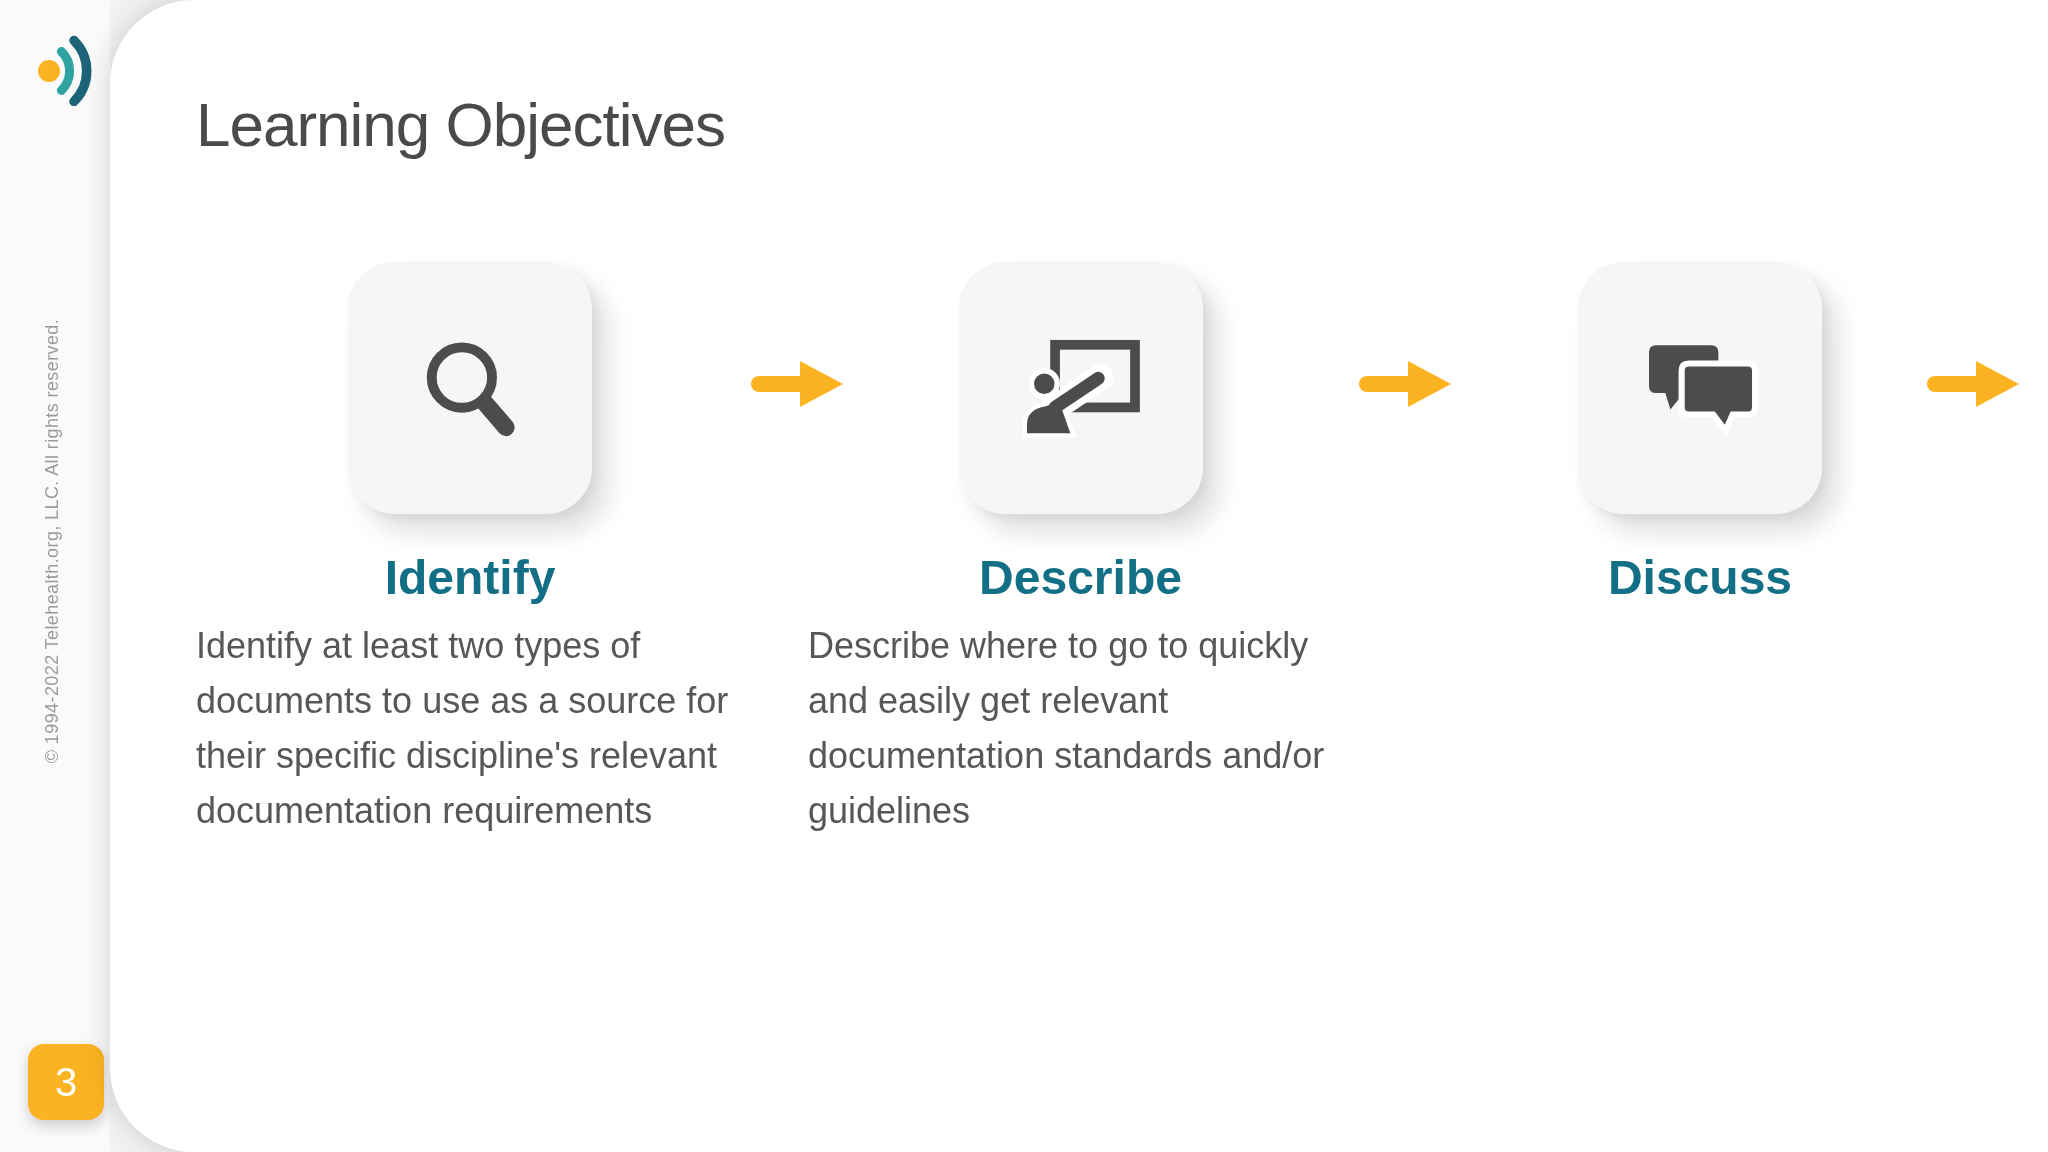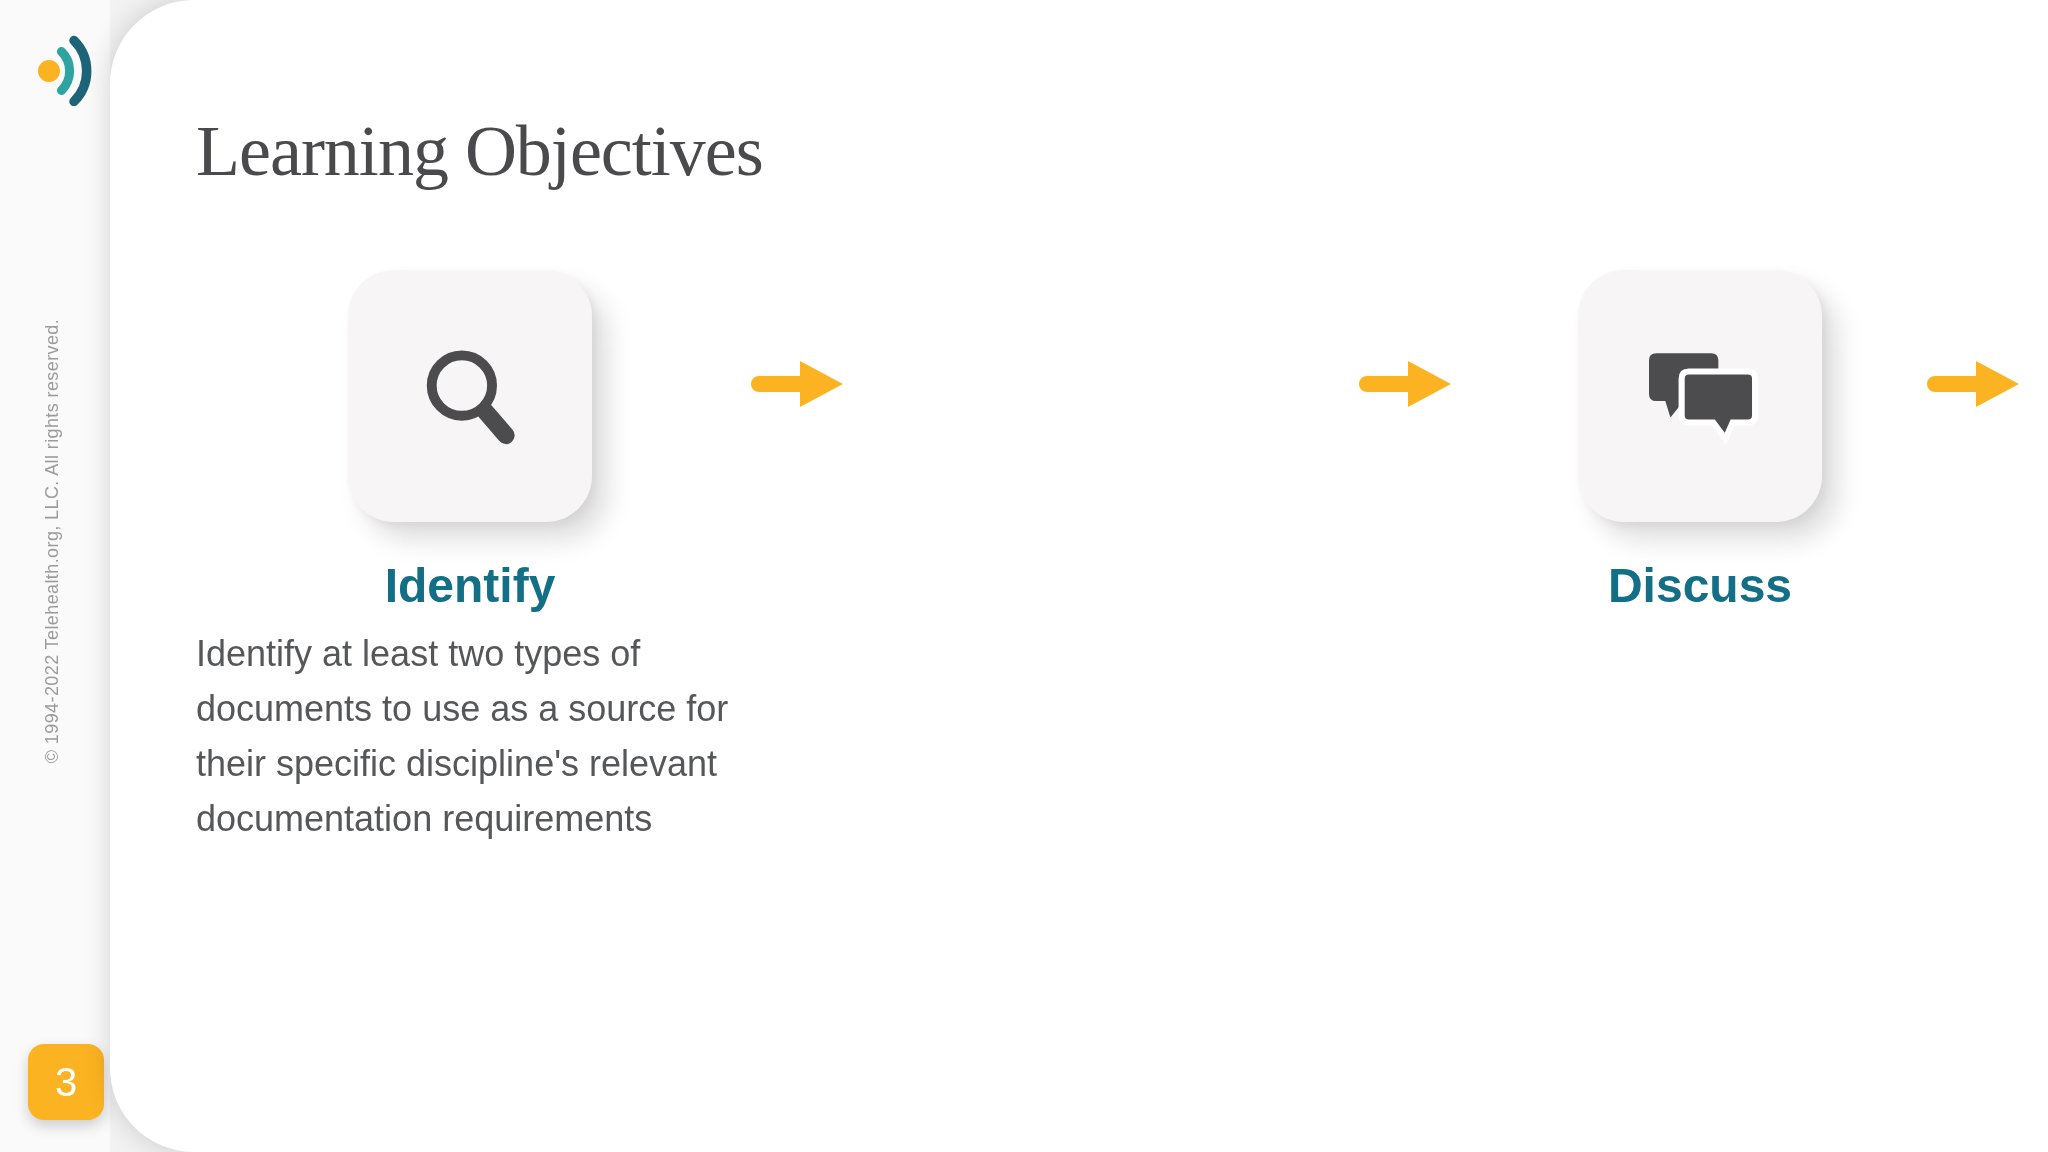--- a/index.html
+++ b/index.html
@@ -28,25 +28,25 @@
   }
 
   
   .panel{
     position:absolute;left:110px;top:0;width:2100px;height:1152px;
     background:#ffffff;border-radius:84px 0 0 84px;
     box-shadow:0 0 28px rgba(0,0,0,.16);
   }
 
   .title{
-    position:absolute;left:196px;top:58px;
-    font-size:72px;line-height:1.25;font-weight:400;color:#4a4a4c;letter-spacing:-1px;font-family:Liberation Serif, serif;
+    position:absolute;left:196px;top:44px;
+    font-size:62px;line-height:1.25;font-weight:400;color:#4a4a4c;letter-spacing:-1px;
   }
 
-  .col{position:absolute;top:12px;height:1003px;}
+  .col{position:absolute;top:4px;height:1003px;}
   .col1{left:196px;width:548px;}
   .col2{left:808px;width:545px;}
   .col3{left:1424px;width:552px;}
 
   .icon-card{
     position:absolute;top:258px;left:50%;margin-left:-122px;
     width:244px;height:252px;background:#f7f5f6;border-radius:46px;
     box-shadow:16px 18px 26px rgba(0,0,0,.13),4px 4px 10px rgba(0,0,0,.05);
     display:flex;align-items:center;justify-content:center;
   }
@@ -95,20 +95,33 @@
     </div>
     <div class="col-heading">Identify</div>
     <div class="col-body">Identify at least two types of documents to use as a source for their specific discipline's relevant documentation requirements</div>
   </div>
 
   <svg class="arrow arrow1" viewBox="0 0 100 56" aria-hidden="true">
     <line x1="9" y1="28" x2="54" y2="28" stroke="#fbb321" stroke-width="16" stroke-linecap="round"></line>
     <polygon points="50,5 93,28 50,51" fill="#fbb321"></polygon>
   </svg>
 
+  <div class="col col2">
+    <div class="icon-card">
+      <svg width="132" height="108" viewBox="0 0 120 100" aria-hidden="true">
+        <rect x="36" y="10" width="74" height="58" fill="none" stroke="#4c4c4e" stroke-width="9"></rect>
+        <line x1="34" y1="70" x2="78" y2="40" stroke="#ffffff" stroke-width="24" stroke-linecap="round"></line>
+        <circle cx="26" cy="46" r="12" fill="#4c4c4e" stroke="#ffffff" stroke-width="5"></circle>
+        <path d="M8 94 V84 Q8 68 27 65 L41 60 L53 94 Z" fill="#4c4c4e" stroke="#ffffff" stroke-width="4"></path>
+        <line x1="36" y1="68" x2="76" y2="41" stroke="#4c4c4e" stroke-width="12" stroke-linecap="round"></line>
+      </svg>
+    </div>
+    <div class="col-heading">Describe</div>
+    <div class="col-body">Describe where to go to quickly and easily get relevant documentation standards and/or guidelines</div>
+  </div>
 
   <svg class="arrow arrow2" viewBox="0 0 100 56" aria-hidden="true">
     <line x1="9" y1="28" x2="54" y2="28" stroke="#fbb321" stroke-width="16" stroke-linecap="round"></line>
     <polygon points="50,5 93,28 50,51" fill="#fbb321"></polygon>
   </svg>
 
   <div class="col col3">
     <div class="icon-card">
       <svg width="126" height="102" viewBox="0 0 120 100" aria-hidden="true">
         <path d="M10 15 q0-7 7-7 h54 q7 0 7 7 v33 q0 7-7 7 H44 L31 71 L26 55 h-9 q-7 0-7-7 Z" fill="#4c4c4e"></path>

